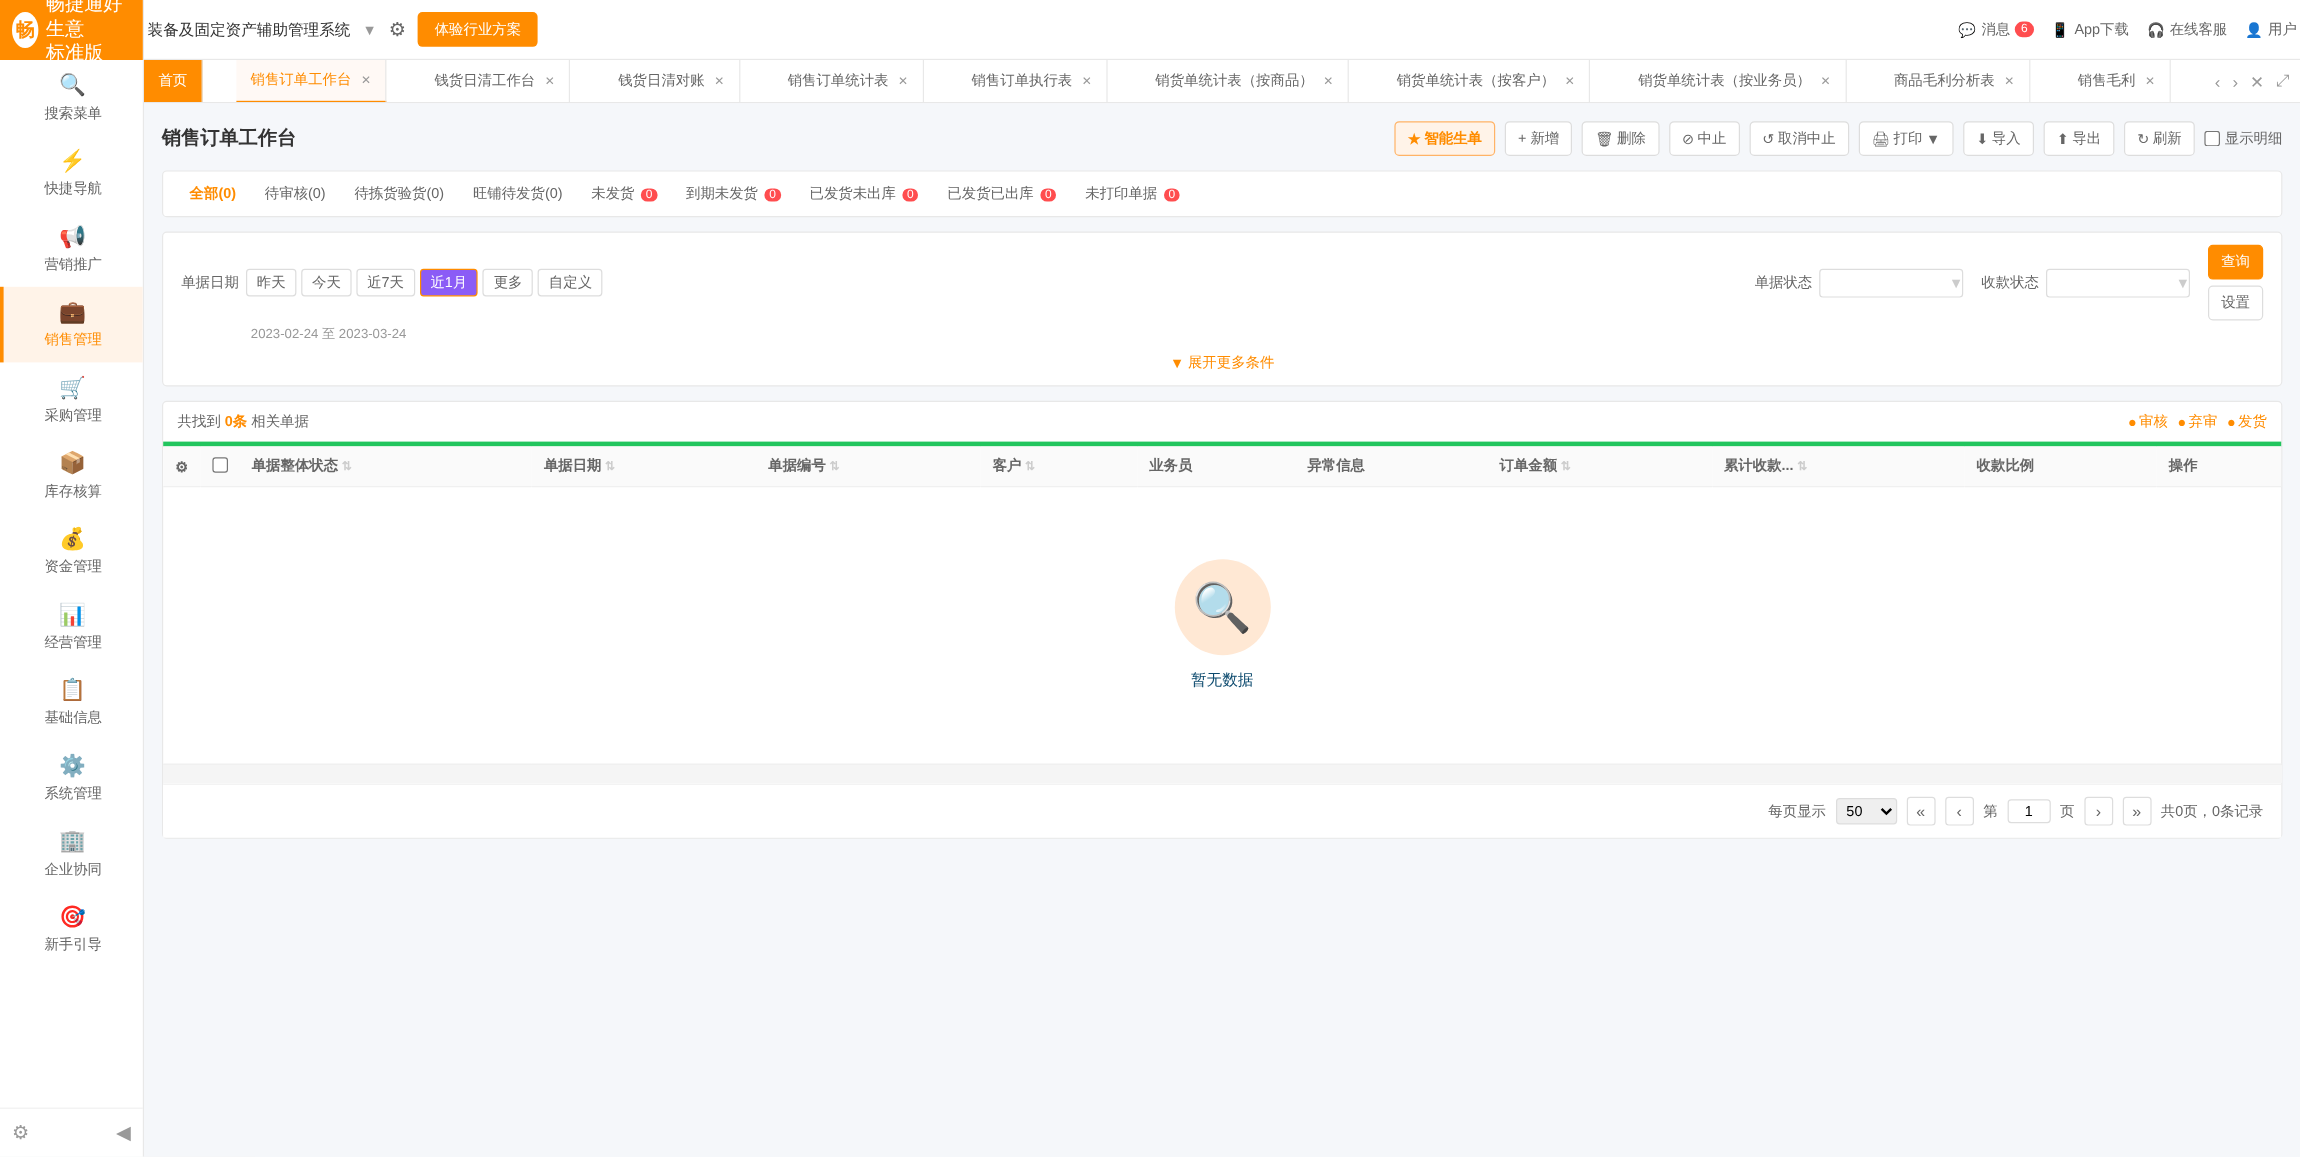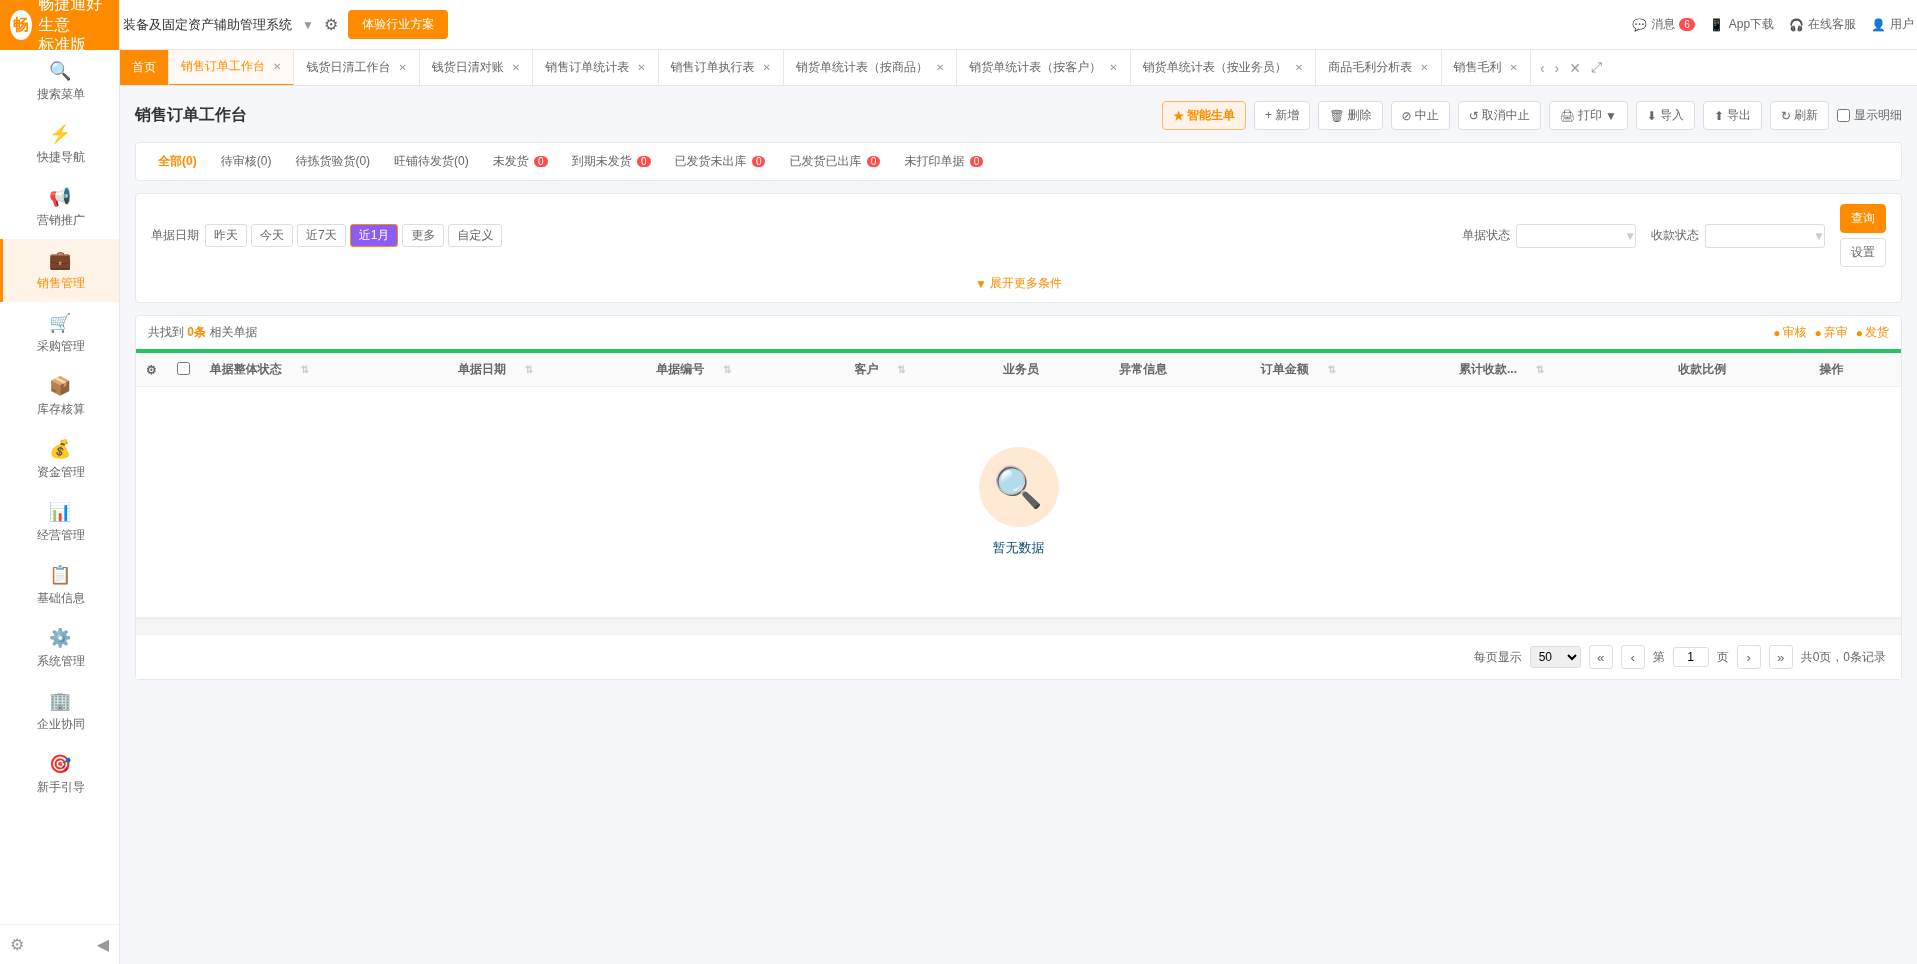--- a/index.html
+++ b/index.html
@@ -28,21 +28,21 @@
     .topbar-left { display: flex; align-items: center; gap: 10px; }
     .system-title { font-size: 13px; color: #333; }
     .topbar-arrow { color: #999; cursor: pointer; }
     .topbar-settings { color: #666; cursor: pointer; font-size: 16px; }
     .topbar-trial-btn { background: #ff8c00; color: #fff; border: none; border-radius: 4px; padding: 6px 14px; font-size: 12px; cursor: pointer; }
     .topbar-right { display: flex; align-items: center; gap: 15px; }
     .topbar-right-item { display: flex; align-items: center; gap: 4px; color: #666; font-size: 12px; cursor: pointer; }
     .badge { background: #ff4d4f; color: #fff; border-radius: 10px; font-size: 10px; padding: 1px 5px; }
 
     
-    .tabbar { height: 36px; background: #fff; display: flex; align-items: center; border-bottom: 1px solid #e8e8e8; flex-shrink: 0; overflow: hidden; }
+    .tabbar { height: 36px; background: #fff; display: flex; align-items: center; border-bottom: 1px solid #e8e8e8; flex-shrink: 0; overflow: hidden; justify-content: space-between; }
     .tab-item { height: 36px; padding: 0 12px; display: flex; align-items: center; gap: 5px; font-size: 12px; color: #666; cursor: pointer; border-right: 1px solid #e8e8e8; white-space: nowrap; flex-shrink: 0; }
     .tab-item.active { background: #fff9f5; color: #ff8c00; border-bottom: 2px solid #ff8c00; }
     .tab-home { background: #ff8c00; color: #fff; }
     .tab-close { color: #999; font-size: 10px; cursor: pointer; margin-left: 3px; }
     .tab-nav-btns { display: flex; align-items: center; gap: 2px; padding: 0 5px; }
     .tab-nav-btn { color: #999; cursor: pointer; font-size: 14px; padding: 2px 4px; }
 
     
     .page-content { flex: 1; overflow-y: auto; padding: 15px; background: #f5f7fa; }
     .page-header { display: flex; align-items: center; justify-content: space-between; margin-bottom: 12px; }
@@ -73,21 +73,21 @@
 
     
     .table-area { background: #fff; border-radius: 4px; border: 1px solid #e8e8e8; }
     .table-toolbar { display: flex; align-items: center; justify-content: space-between; padding: 8px 12px; border-bottom: 4px solid #22c55e; }
     .table-count { font-size: 12px; color: #666; }
     .table-actions { display: flex; gap: 8px; }
     .table-action-btn { font-size: 12px; color: #ff8c00; cursor: pointer; display: flex; align-items: center; gap: 2px; }
     .data-table { width: 100%; border-collapse: collapse; }
     .data-table th { padding: 8px 10px; text-align: left; font-size: 12px; color: #666; border-bottom: 1px solid #f0f0f0; background: #fafafa; white-space: nowrap; }
     .data-table td { padding: 8px 10px; font-size: 12px; border-bottom: 1px solid #f5f5f5; }
-    .th-sort { display: flex; align-items: center; gap: 19px; cursor: pointer; }
+    .th-sort { display: flex; align-items: center; gap: 3px; cursor: pointer; }
     .sort-icon { color: #ccc; font-size: 10px; }
     .checkbox-cell { width: 30px; text-align: center; }
     .settings-icon-cell { width: 30px; text-align: center; color: #999; cursor: pointer; }
 
     
     .empty-state { display: flex; flex-direction: column; align-items: center; justify-content: center; padding: 60px 0; }
     .empty-icon { width: 80px; height: 80px; background: #ffe8d4; border-radius: 50%; display: flex; align-items: center; justify-content: center; font-size: 36px; margin-bottom: 12px; }
     .empty-text { color: #0c4a6e; font-size: 13px; }
 
     
@@ -364,20 +364,23 @@
             <select class="filter-select">
               <option value=""></option>
             </select>
             <span style="color:#ccc;margin-left:-18px;pointer-events:none;">▼</span>
           </div>
           <div class="query-btns">
             <button class="btn btn-primary">查询</button>
             <button class="btn">设置</button>
           </div>
         </div>
+        <div style="margin-top:4px;margin-left:58px;">
+          <span class="filter-date-range">2023-02-24 至 2023-03-24</span>
+        </div>
         <div class="expand-btn">
           <span>▼</span>
           <span>展开更多条件</span>
         </div>
       </div>
 
       <div class="table-area">
         <div class="table-toolbar">
           <div class="table-count">
             <span>共找到</span>

